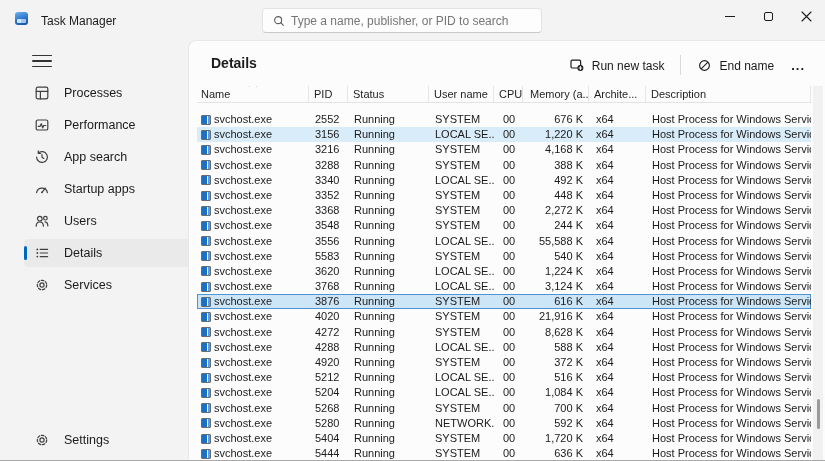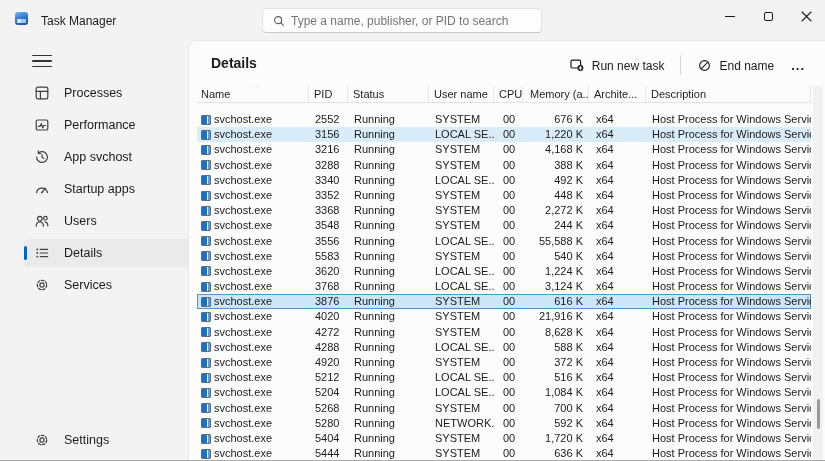--- a/index.html
+++ b/index.html
@@ -163,21 +163,21 @@
           <path d="M4.2 9.3 L6.1 9.3 7.3 6.7 8.7 10.9 9.7 8.5 11.8 8.5"></path>
         </svg>
       <span class="nav-label">Performance</span>
     </div>
     <div class="nav-item">
       <svg class="stroke-ic" width="16" height="16" viewBox="0 0 16 16">
           <path d="M2.6 8 a5.4 5.4 0 1 0 1.7-3.9"></path>
           <path d="M4.3 1.9 v2.4 h2.4"></path>
           <path d="M8 5.6 V8.2 L9.9 9.4"></path>
         </svg>
-      <span class="nav-label">App svchost</span>
+      <span class="nav-label">App search</span>
     </div>
     <div class="nav-item">
       <svg class="stroke-ic" width="16" height="16" viewBox="0 0 16 16">
           <path d="M2.6 11.6 a5.5 5.5 0 0 1 10.8 0"></path>
           <path d="M8 11.3 L11.3 7.2"></path>
           <circle cx="8" cy="11.3" r="0.9" fill="#404040" stroke="none"></circle>
         </svg>
       <span class="nav-label">Startup apps</span>
     </div>
     <div class="nav-item">

